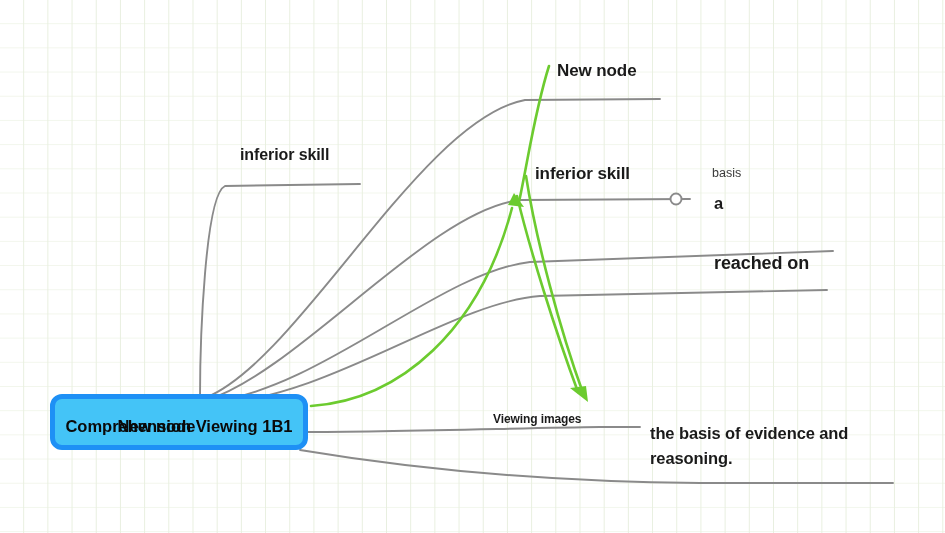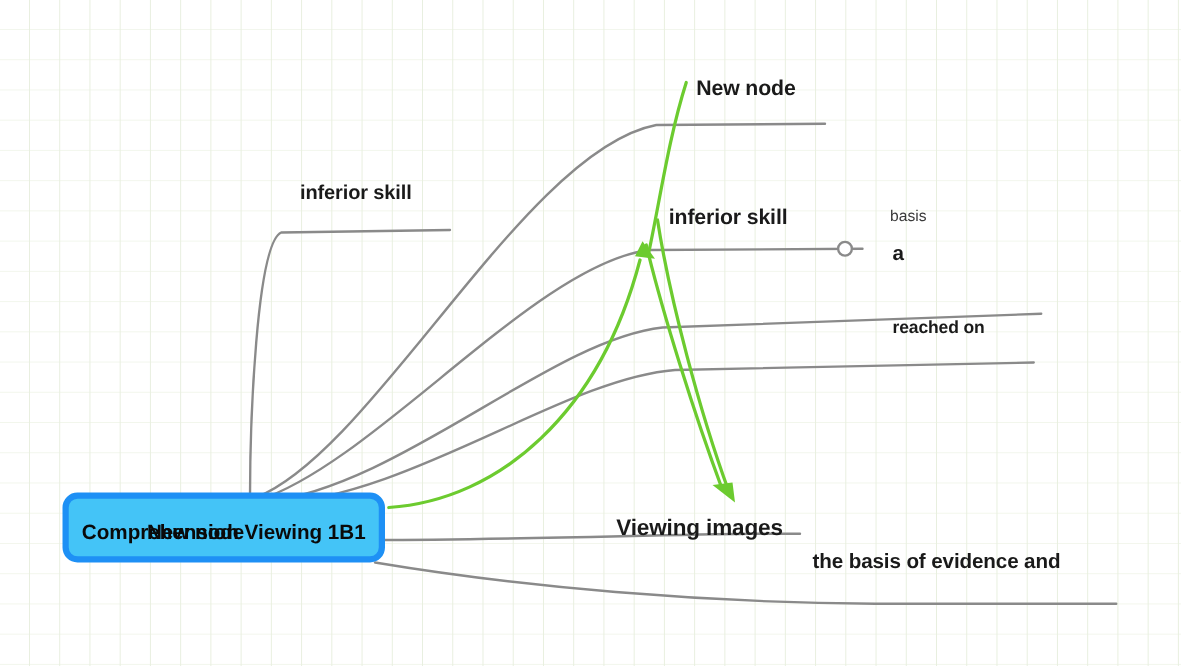--- a/index.html
+++ b/index.html
@@ -65,33 +65,32 @@
   }
   .lbl-definition1 {
     left: 714px;
     top: 194px;
     font-size: 16.5px;
     width: 120px;
   }
   .lbl-definition2 {
     left: 714px;
     top: 253px;
-    font-size: 14px;
+    font-size: 18px;
   }
   .lbl-definition3 {
     left: 650px;
     top: 424px;
     font-size: 16.5px;
     width: 250px;
-    margin-top: 16px;
   }
   .lbl-viewing {
     left: 493px;
     top: 412px;
-    font-size: 18px;
+    font-size: 12px;
   }
   .central-node {
     position: absolute;
     left: 50px;
     top: 394px;
     width: 258px;
     height: 56px;
     box-sizing: border-box;
     border: 5px solid #1e90f5;
     background: #44c4f7;
@@ -151,20 +150,21 @@
   <div class="node-label lbl-inferior-left">inferior skill</div>
 
   <div class="node-label lbl-inferior-right">inferior skill</div>
 
   <div class="lbl-noun">basis</div>
 
   <div class="node-label lbl-definition1">a</div>
   <div class="node-label lbl-definition2">reached on</div>
 
   <div class="node-label lbl-definition3">the basis of evidence and</div>
+  <div class="node-label lbl-definition3" style="top:449px;">reasoning.</div>
 
   <div class="node-label lbl-viewing">Viewing images</div>
 
   <div class="central-node">
     <div class="central-node-text cnt-main">Comprehension Viewing 1B1</div>
     <div class="central-node-text cnt-overlay">New node</div>
   </div>
 
 </div>
 

